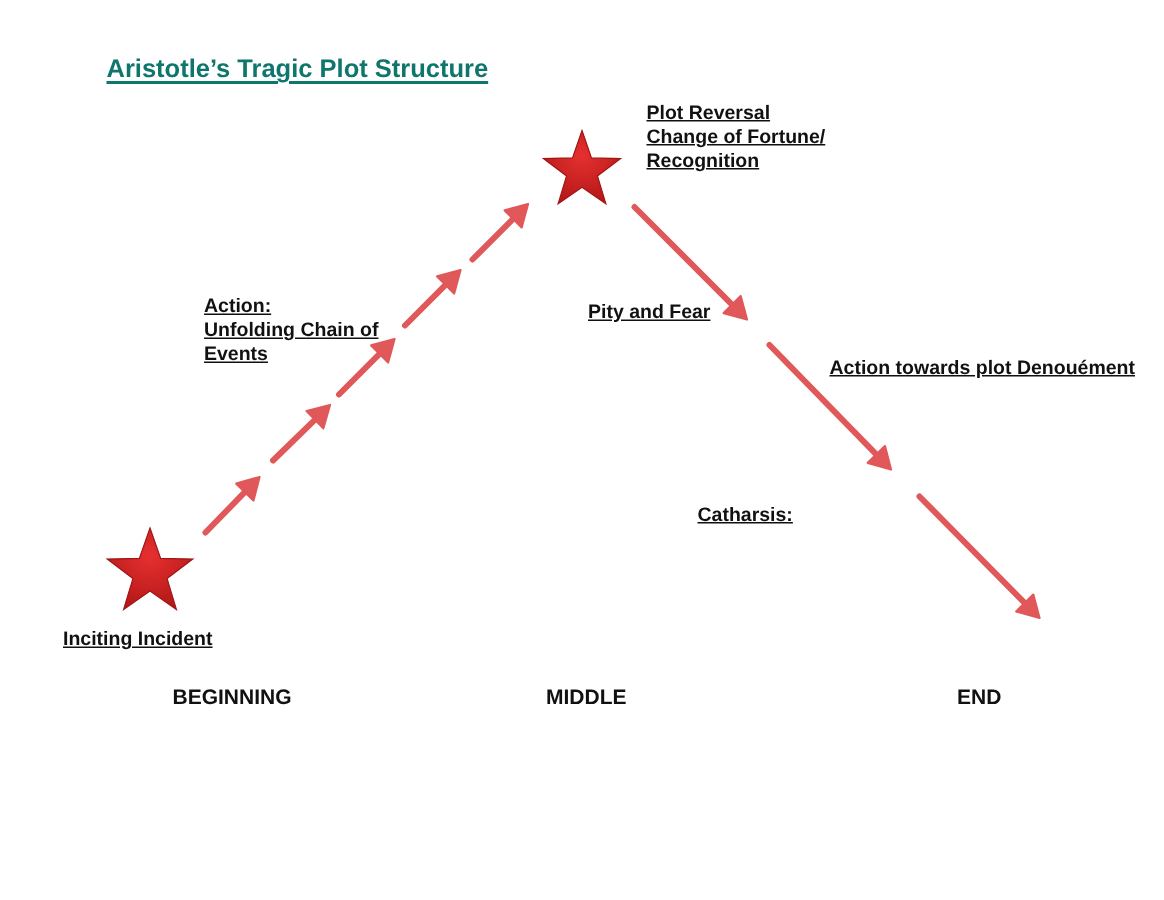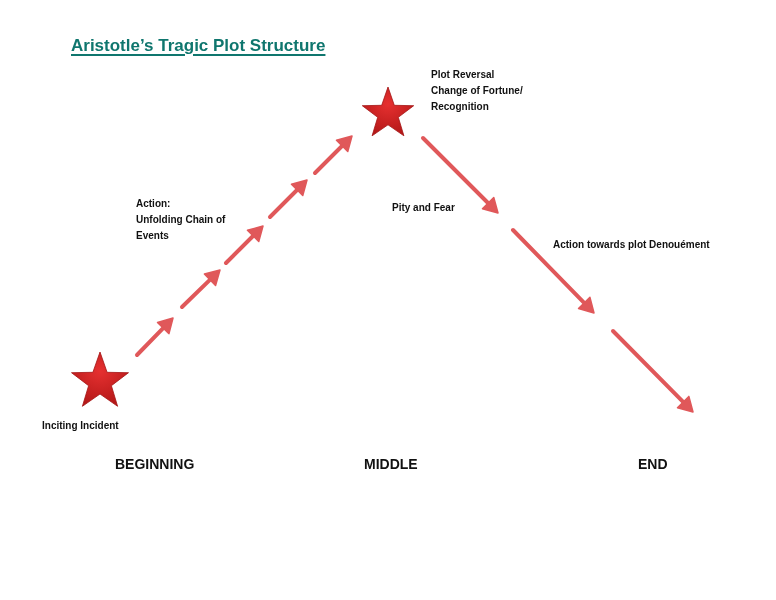--- a/index.html
+++ b/index.html
@@ -16,24 +16,25 @@
       color: #000000;
     }
     #canvas {
       position: absolute;
       left: 0;
       top: 0;
     }
     .label {
       position: absolute;
       font-weight: bold;
-      font-size: 10px;
+      font-size: 13px;
       line-height: 16px;
       white-space: nowrap;
       color: #111111;
+      text-decoration: underline;
     }
     .label span { display: block; }
     .title {
       position: absolute;
       left: 71px;
       top: 36px;
       font-size: 17px;
       font-weight: bold;
       text-decoration: underline;
       text-underline-offset: 3px;
@@ -112,19 +113,20 @@
   <span>Action:</span>
   <span>Unfolding Chain of</span>
   <span>Events</span>
 </div>
 
 <div class="label" style="left:392px; top:200px;text-align:right;">Pity and Fear</div>
 
 <div class="label" style="left:553px; top:237px;">Action towards plot Denouément</div>
 
 <div class="label" style="left:465px; top:335px;">
+  <span>Catharsis:</span>
 </div>
 
 <div class="label" style="left:12px; top:418px;padding-left:30px;">Inciting Incident</div>
 
 <div class="section" style="left:75px;margin-left:40px;">BEGINNING</div>
 <div class="section" style="left:364px;">MIDDLE</div>
 <div class="section" style="left:638px;">END</div>
 
 </body></html>

